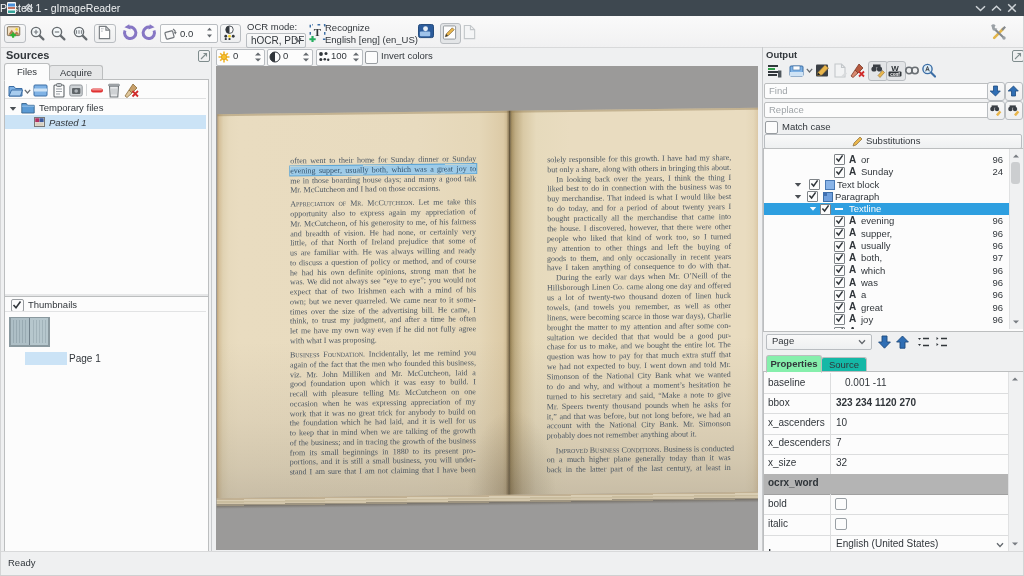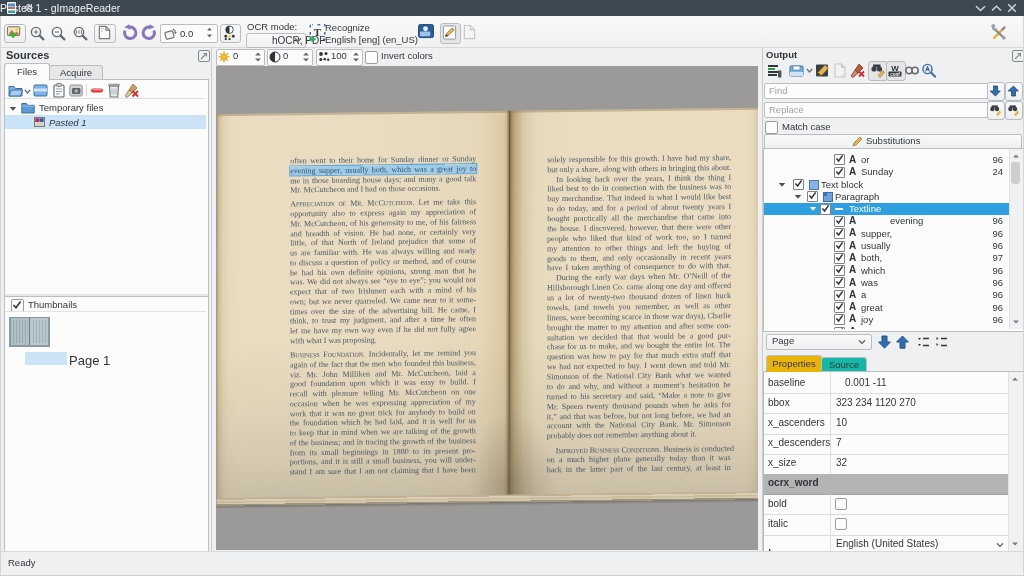--- a/index.html
+++ b/index.html
@@ -114,21 +114,21 @@
  <path d="M7.5 1 a4 4 0 0 0 0 8 Z" fill="#32373c"></path>
  <circle cx="3.5" cy="12" r="1.5" fill="#32373c"></circle>
     <circle cx="7.5" cy="12" r="1.5" fill="#f6d32d"></circle>
     <circle cx="11.5" cy="12" r="1.5" fill="#32373c"></circle>
  <circle cx="3.5" cy="15" r="1.2" fill="#32373c"></circle>
     <circle cx="7.5" cy="15" r="1.2" fill="#32373c"></circle>
 </svg>
 
 <div class="abs seplabel" style="left:247px;top:21px;">OCR mode:</div>
 <div class="abs" style="left:246px;top:33px;width:58px;height:13px;background:linear-gradient(#f9f9f9,#eef0f1);border:1px solid #b9bdc1;border-radius:2px;"></div>
-<div class="abs" style="left:251px;top:35px;font-size:10px;color:#31363b;margin-left:21px;">hOCR, PDF</div>
+<div class="abs" style="left:251px;top:35px;font-size:10px;color:#31363b;">hOCR, PDF</div>
 <svg class="abs" style="left:294px;top:37px" width="8" height="6" viewBox="0 0 8 6">
     <path d="M1 1.2 L4 4.5 L7 1.2" fill="none" stroke="#64696e" stroke-width="1.3"></path>
   </svg>
 
 <svg class="abs" style="left:308px;top:23px" width="19" height="19" viewBox="0 0 20 21">
  <path d="M2 5 V2 H5 M10 2 h4 M17 2 h1 v3 M18 10 v4 M18 17 v1 h-3 M2 10 v4" fill="none" stroke="#3c6ea5" stroke-width="1.6" stroke-dasharray="3 2.2"></path>
  <text x="10" y="14" font-size="12" font-weight="bold" fill="#2f3539" text-anchor="middle" font-family="Liberation Serif">T</text>
  <path d="M4.5 14.5 v7 M1 18 h7" stroke="#27ae60" stroke-width="2.4"></path>
 </svg>
 <div class="abs seplabel" style="left:325px;top:22px;">Recognize</div>
@@ -232,21 +232,21 @@
   </svg>
 <div class="abs" style="left:28px;top:299px;font-size:9.5px;color:#31363b;">Thumbnails</div>
 <div class="abs" style="left:5px;top:311px;width:201px;height:1px;background:#e2e3e4;"></div>
 
 <div class="abs" style="left:9px;top:317px;width:41px;height:30px;background:#8a999f;"></div>
 <div class="abs" style="left:11px;top:318px;width:18px;height:27px;background:#aebfc6;border-right:1px solid #70808a;"></div>
 <div class="abs" style="left:30px;top:318px;width:18px;height:27px;background:#b6c7cd;"></div>
 <div class="abs" style="left:13px;top:320px;width:13px;height:23px;background:repeating-linear-gradient(90deg,rgba(90,110,120,0.25) 0 1px,rgba(0,0,0,0) 1px 3px);"></div>
 <div class="abs" style="left:33px;top:320px;width:13px;height:23px;background:repeating-linear-gradient(90deg,rgba(90,110,120,0.22) 0 1px,rgba(0,0,0,0) 1px 3px);"></div>
 <div class="abs" style="left:25px;top:352px;width:42px;height:13px;background:#cbe3f6;"></div>
-<div class="abs" style="left:29px;top:353px;font-size:13px;color:#31363b;padding-left:40px;">Page 1</div>
+<div class="abs" style="left:29px;top:353px;font-size:10px;color:#31363b;padding-left:40px;">Page 1</div>
 <div class="abs" id="outputHdr">Output</div>
 <div class="abs detach" style="left:1012px;top:50px;"></div><svg class="abs" style="left:1014px;top:52px" width="8" height="8" viewBox="0 0 8 8">
     <path d="M1 7 L6.5 1.5 M3.5 1.5 h3 v3" fill="none" stroke="#7f8c8d" stroke-width="1.1"></path>
   </svg>
 
 <svg class="abs" style="left:767px;top:64px" width="15" height="14" viewBox="0 0 15 14">
  <path d="M1 2 h10" stroke="#31363b" stroke-width="2"></path>
  <path d="M1 5 h7" stroke="#2d9c46" stroke-width="2"></path>
  <path d="M1 8 h11 M1 11 h9" stroke="#31363b" stroke-width="2"></path>
  <rect x="11" y="6.5" width="3.4" height="7" fill="#4f565c"></rect>
@@ -343,21 +343,21 @@
     </div>
 <div class="abs" style="left:0;top:16.7px;width:245px;height:12.3px;">
       <span class="cb" style="left:70px;"></span>
       <svg class="abs ck" style="left:71px;" width="9" height="9" viewBox="0 0 9 9">
         <path d="M1.4 4.5 L3.6 7 L7.6 1.4" fill="none" stroke="#2f3439" stroke-width="1.5"></path>
       </svg>
       <span class="abs" style="left:85px;top:0.2px;font-weight:bold;font-size:10px;color:#2f3439;">A</span>
       <span class="abs" style="left:97px;top:0.5px;font-size:9.5px;color:#31363b;">Sunday</span>
       <span class="abs" style="left:205px;top:0.5px;width:34px;text-align:right;font-size:9.5px;color:#31363b;">24</span>
     </div>
-<div class="abs" style="left:0;top:29.0px;width:245px;height:12.3px;">
+<div class="abs" style="left:16px;top:29.0px;width:245px;height:12.3px;">
       <svg class="abs" style="left:14px;top:3.5px;" width="8" height="6" viewBox="0 0 8 6">
         <path d="M0.8 1 L4 4.8 L7.2 1" fill="#4a4f54"></path>
       </svg>
       <span class="cb" style="left:29px;"></span>
       <svg class="abs ck" style="left:30px;" width="9" height="9" viewBox="0 0 9 9">
         <path d="M1.4 4.5 L3.6 7 L7.6 1.4" fill="none" stroke="#2f3439" stroke-width="1.5"></path>
       </svg>
       <span class="abs" style="left:45px;top:2px;width:8px;height:8px;background:#89b4e8;border:1px solid #4a7ab5;"></span>
       <span class="abs" style="left:57px;top:0.5px;font-size:9.5px;color:#31363b;">Text block</span>
     </div>
@@ -383,21 +383,21 @@
       </svg>
       <span class="abs" style="left:71px;top:5px;width:8px;height:2px;background:#fcfcfc;"></span>
       <span class="abs" style="left:85px;top:0.5px;font-size:9.5px;color:#fcfcfc;">Textline</span>
     </div>
 <div class="abs" style="left:0;top:65.9px;width:245px;height:12.3px;">
       <span class="cb" style="left:70px;"></span>
       <svg class="abs ck" style="left:71px;" width="9" height="9" viewBox="0 0 9 9">
         <path d="M1.4 4.5 L3.6 7 L7.6 1.4" fill="none" stroke="#2f3439" stroke-width="1.5"></path>
       </svg>
       <span class="abs" style="left:85px;top:0.2px;font-weight:bold;font-size:10px;color:#2f3439;">A</span>
-      <span class="abs" style="left:97px;top:0.5px;font-size:9.5px;color:#31363b;margin-left:29px;">evening</span>
+      <span class="abs" style="left:97px;top:0.5px;font-size:9.5px;color:#31363b;">evening</span>
       <span class="abs" style="left:205px;top:0.5px;width:34px;text-align:right;font-size:9.5px;color:#31363b;">96</span>
     </div>
 <div class="abs" style="left:0;top:78.2px;width:245px;height:12.3px;">
       <span class="cb" style="left:70px;"></span>
       <svg class="abs ck" style="left:71px;" width="9" height="9" viewBox="0 0 9 9">
         <path d="M1.4 4.5 L3.6 7 L7.6 1.4" fill="none" stroke="#2f3439" stroke-width="1.5"></path>
       </svg>
       <span class="abs" style="left:85px;top:0.2px;font-weight:bold;font-size:10px;color:#2f3439;">A</span>
       <span class="abs" style="left:97px;top:0.5px;font-size:9.5px;color:#31363b;">supper,</span>
       <span class="abs" style="left:205px;top:0.5px;width:34px;text-align:right;font-size:9.5px;color:#31363b;">96</span>
@@ -500,34 +500,34 @@
  <path d="M1 2 L4 2 L2.5 4 Z" fill="#31363b"></path>
  <path d="M6 2.5 h6 M6 9.5 h6" stroke="#31363b" stroke-width="1.6"></path>
  <path d="M1 8 L4 8 L2.5 10 Z" fill="#31363b"></path>
 </svg>
 <svg class="abs" style="left:935px;top:336px" width="13" height="12" viewBox="0 0 13 12">
  <path d="M1.5 1 L1.5 4 L3.5 2.5 Z" fill="#31363b"></path>
  <path d="M6 2.5 h6 M6 9.5 h6" stroke="#31363b" stroke-width="1.6"></path>
  <path d="M1.5 7 L1.5 10 L3.5 8.5 Z" fill="#31363b"></path>
 </svg>
 
-<div class="abs tab" style="left:766px;top:355px;width:54px;height:16px;line-height:16px;background:#eab308;z-index:2;border-bottom:1px solid #fcfcfc;">Properties</div>
+<div class="abs tab" style="left:766px;top:355px;width:54px;height:16px;line-height:16px;background:#86efac;z-index:2;border-bottom:1px solid #fcfcfc;font-weight:bold;">Properties</div>
 <div class="abs tab" style="left:821px;top:357px;width:44px;height:14px;line-height:14px;background:#14b8a6;">Source</div>
 
 <div class="abs whitebox" style="left:763px;top:371px;width:259px;height:181px;"></div>
 <div id="proptable" class="abs" style="left:764px;top:373px;width:244px;height:179px;overflow:hidden;">
 <div class="abs" style="left:0;top:0.0px;width:244px;height:20.2px;border-bottom:1px solid #dcddde;">
       <span class="abs" style="left:4px;top:3.5px;font-size:10px;color:#31363b;">baseline</span>
       <span class="abs" style="left:66px;top:0;width:1px;height:20.2px;background:#dcddde;"></span>
       <span class="abs" style="left:72px;top:3.5px;font-size:10px;color:#31363b;margin-left:9px;">0.001 -11</span>
     </div>
 <div class="abs" style="left:0;top:20.2px;width:244px;height:20.2px;border-bottom:1px solid #dcddde;">
       <span class="abs" style="left:4px;top:3.5px;font-size:10px;color:#31363b;">bbox</span>
       <span class="abs" style="left:66px;top:0;width:1px;height:20.2px;background:#dcddde;"></span>
-      <span class="abs" style="left:72px;top:3.5px;font-size:10px;color:#31363b;">323 234 1120 270</span>
+      <span class="abs" style="left:72px;top:3.5px;font-size:10px;color:#31363b;font-weight:bold;">323 234 1120 270</span>
     </div>
 <div class="abs" style="left:0;top:40.4px;width:244px;height:20.2px;border-bottom:1px solid #dcddde;">
       <span class="abs" style="left:4px;top:3.5px;font-size:10px;color:#31363b;">x_ascenders</span>
       <span class="abs" style="left:66px;top:0;width:1px;height:20.2px;background:#dcddde;"></span>
       <span class="abs" style="left:72px;top:3.5px;font-size:10px;color:#31363b;">10</span>
     </div>
 <div class="abs" style="left:0;top:60.6px;width:244px;height:20.2px;border-bottom:1px solid #dcddde;">
       <span class="abs" style="left:4px;top:3.5px;font-size:10px;color:#31363b;">x_descenders</span>
       <span class="abs" style="left:66px;top:0;width:1px;height:20.2px;background:#dcddde;"></span>
       <span class="abs" style="left:72px;top:3.5px;font-size:10px;color:#31363b;">7</span>

